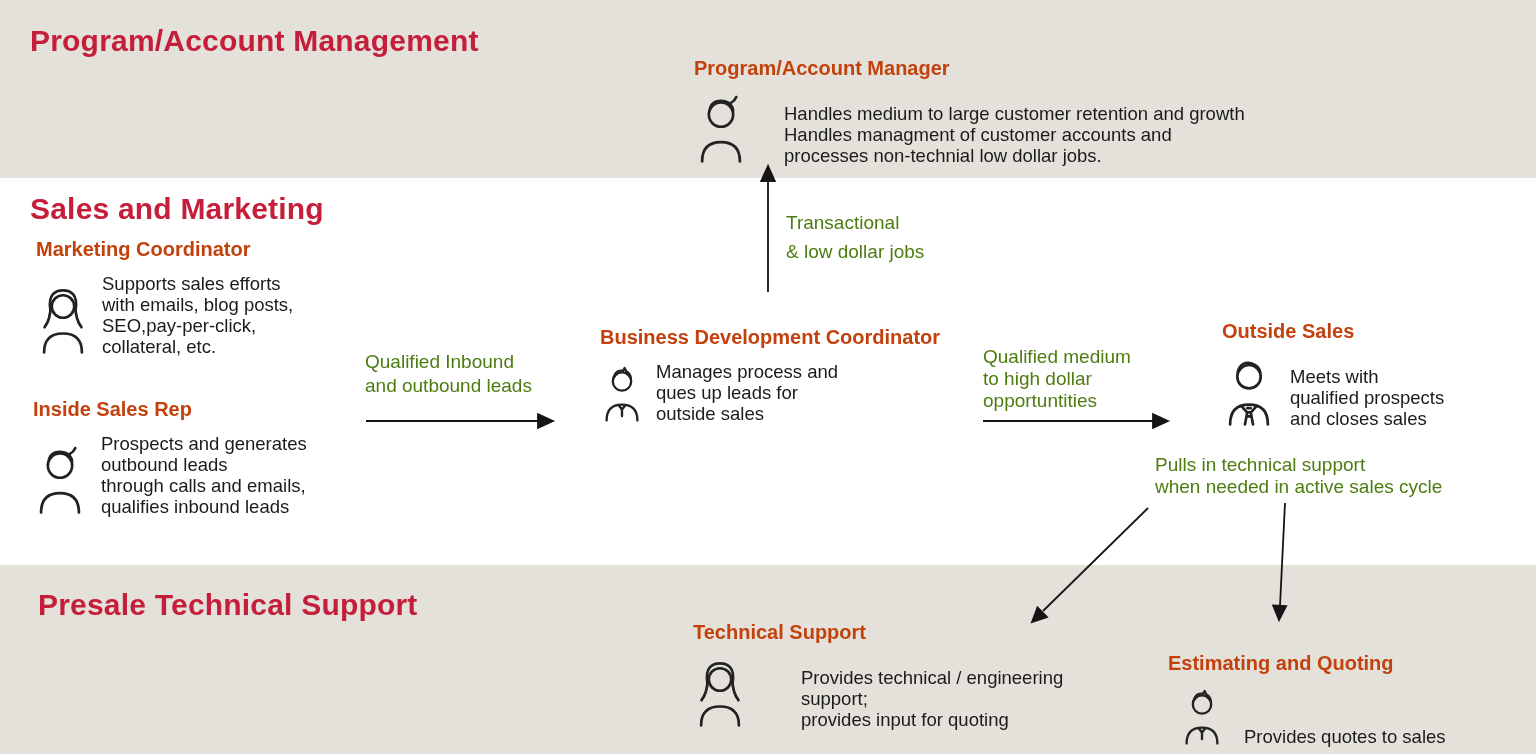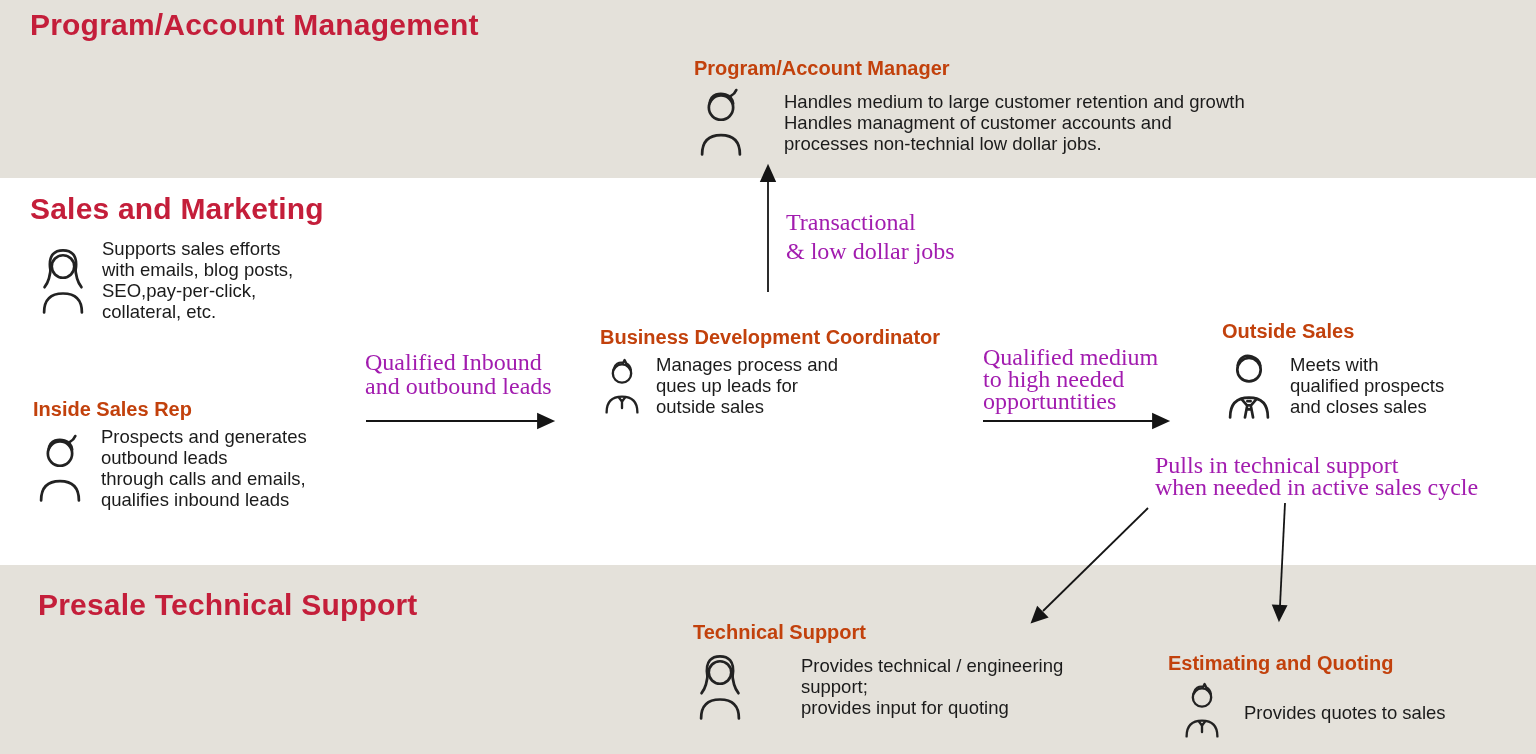--- a/index.html
+++ b/index.html
@@ -6,26 +6,26 @@
   html,body { background:#ffffff; }
   body { font-family:"Liberation Sans", sans-serif; color:#1b1b1b; }
   .canvas { position:relative; width:1536px; height:754px; background:#ffffff; overflow:hidden; }
   .band { position:absolute; left:0; width:100%; background:#e4e1da; }
   .band.top { top:0; height:178px; }
   .band.bottom { top:565px; height:189px; }
   .arrows { position:absolute; left:0; top:0; width:1536px; height:754px; pointer-events:none; }
   .section-title { position:absolute; color:#c41e3a; font-weight:bold; font-size:30px; letter-spacing:0.2px; white-space:nowrap; }
   .role { position:absolute; }
   .role-title { color:#c2410c; font-weight:bold; font-size:20px; margin-bottom:5px; white-space:nowrap; }
-  .role-body { display:flex; align-items:center; }
+  .role-body { display:flex; align-items:flex-end;margin-top:12px; }
   .icon svg { display:block; }
   .icon-lg svg { width:54px; height:74px; }
   .icon-sm svg { width:44px; height:60px; }
   .desc { font-size:18.5px; line-height:21px; color:#1b1b1b; white-space:pre-line; }
-  .flow-label { position:absolute; font-size:24px; line-height:24px; color:#a21caf; white-space:pre-line;font-family:Liberation Serif, serif; }
+  .flow-label { position:absolute; font-size:19px; line-height:24px; color:#4d7c0f; white-space:pre-line; }
 </style>
 </head>
 <body>
 
 <div class="canvas">
 
   <div class="band top"></div>
   <div class="band bottom"></div>
 
   <svg class="arrows" width="1536" height="754" viewBox="0 0 1536 754">
@@ -46,21 +46,21 @@
         <line x1="1148" y1="508" x2="1043" y2="611"></line>
         <polygon points="1032,622 1037.5,607.5 1047,617.2"></polygon>
       </g>
       <g>
         <line x1="1285" y1="503" x2="1280" y2="606"></line>
         <polygon points="1279,620 1273.1,605.5 1286.1,606.1"></polygon>
       </g>
     </g>
   </svg>
 
-  <div class="section-title" style="left:30px; top:8px;">Program/Account Management</div>
+  <div class="section-title" style="left:30px; top:24px;">Program/Account Management</div>
   <div class="section-title" style="left:30px; top:192px;">Sales and Marketing</div>
   <div class="section-title" style="left:30px; top:588px;margin-left:8px;">Presale Technical Support</div>
 
   <div class="role" style="left:694px; top:57px;">
     <div class="role-title">Program/Account Manager</div>
     <div class="role-body" style="gap:36px;">
       <span class="icon icon-lg">
         <svg viewBox="0 0 60 80">
             <g fill="none" stroke="#222" stroke-width="3" stroke-linecap="round" stroke-linejoin="round">
           <circle cx="30" cy="24" r="13.5"></circle>
@@ -70,20 +70,21 @@
         </g>
           </svg>
       </span>
       <div class="desc">Handles medium to large customer retention and growth
 Handles managment  of customer accounts and
 processes non-technial low dollar jobs.</div>
     </div>
   </div>
 
   <div class="role" style="left:36px; top:238px;">
+    <div class="role-title">Marketing Coordinator</div>
     <div class="role-body" style="gap:12px;">
       <span class="icon icon-lg">
         <svg viewBox="0 0 60 80">
             <g fill="none" stroke="#222" stroke-width="3" stroke-linecap="round" stroke-linejoin="round">
           <circle cx="30" cy="25" r="12.5"></circle>
           <path d="M16 29 C 13 11 22 7 30 7 C 38 7 47 11 44 29"></path>
           <path d="M16.5 24 C 16 36 13.5 43 9.5 48"></path>
           <path d="M43.5 24 C 44 36 46.5 43 50.5 48"></path>
           <path d="M9 76 C 9 60.5 18 55 30 55 C 42 55 51 60.5 51 76"></path>
         </g>
@@ -193,18 +194,18 @@
       </span>
       <div class="desc" style="padding-top:5px;">Provides quotes to sales</div>
     </div>
   </div>
 
   <div class="flow-label" style="left:365px; top:350px;">Qualified Inbound
 and outbound leads</div>
   <div class="flow-label" style="left:786px; top:208px; line-height:29px;">Transactional
 &amp; low dollar jobs</div>
   <div class="flow-label" style="left:983px; top:346px; line-height:22px;">Qualified medium
-to high needed
+to high dollar
 opportuntities</div>
   <div class="flow-label" style="left:1155px; top:454px; line-height:22px;">Pulls in technical support
 when needed in active sales cycle</div>
 
 </div>
 
 </body></html>

